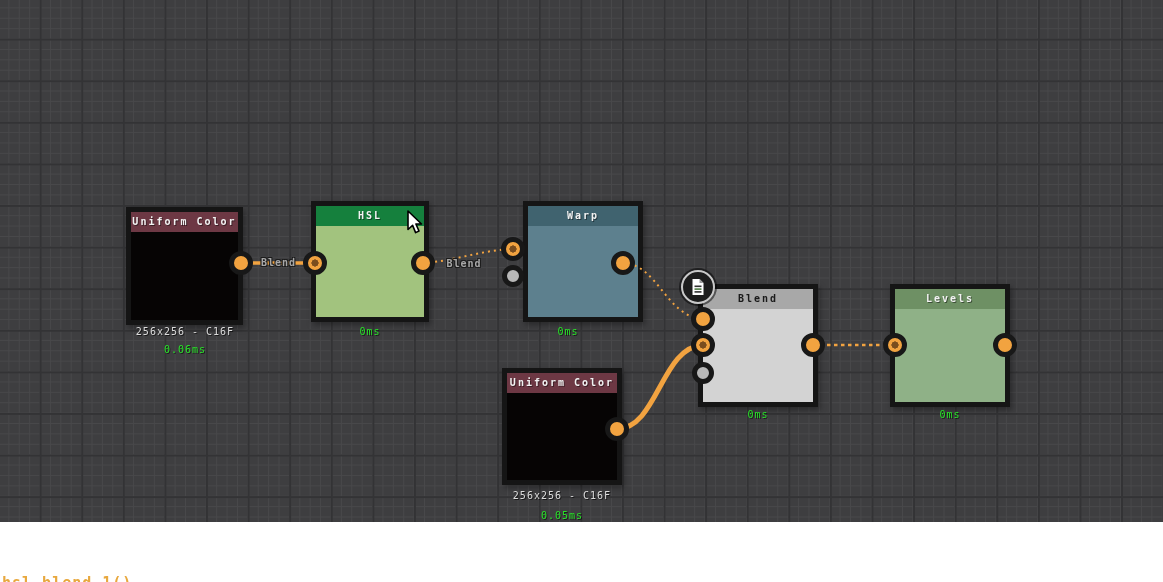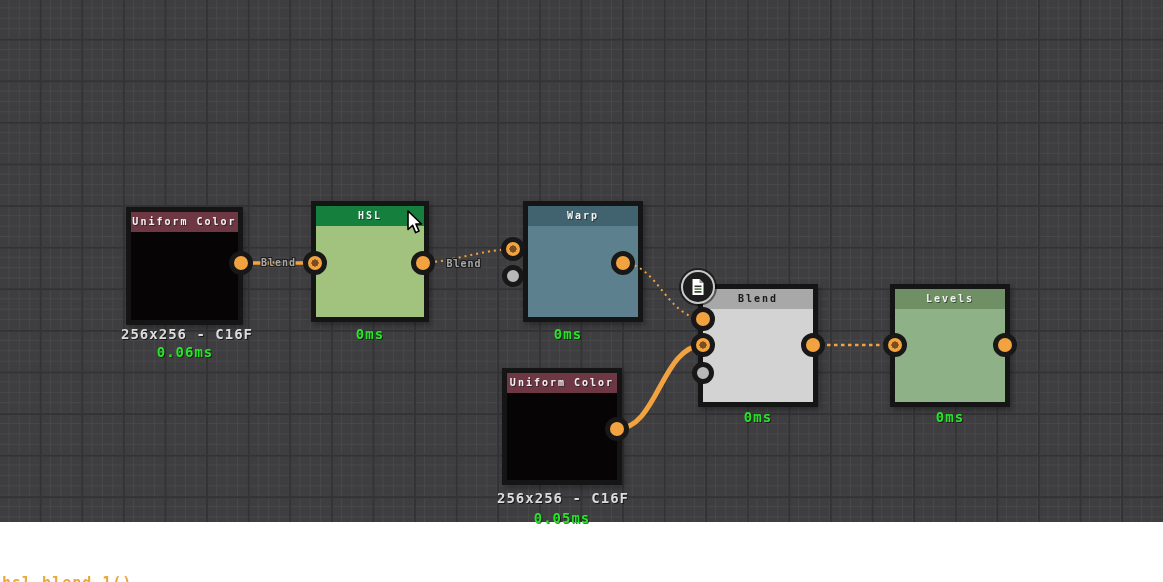--- a/index.html
+++ b/index.html
@@ -67,21 +67,21 @@
     font-size: 10px; font-weight: bold;
     letter-spacing: 1px;
     color: #a8a8a8;
     text-shadow: 1px 1px 0 #1c1c1c, -1px -1px 0 #1c1c1c, 1px -1px 0 #1c1c1c, -1px 1px 0 #1c1c1c;
     text-align: center;
   }
   .node-footer {
     position: absolute;
     z-index: 2;
     text-align: center;
-    font-size: 14px; font-weight: bold;
+    font-size: 10px; font-weight: normal;
     letter-spacing: 1px;
     white-space: nowrap;
   }
   .footer-size { color: #dcdcdc; text-shadow: 1px 1px 0 rgba(0,0,0,0.6); }
   .footer-time { color: #27e427; text-shadow: 1px 1px 0 rgba(0,0,0,0.6); text-align: center; }
 
   .doc-badge {
     position: absolute;
     left: 681px; top: 270px;
     width: 30px; height: 30px;

